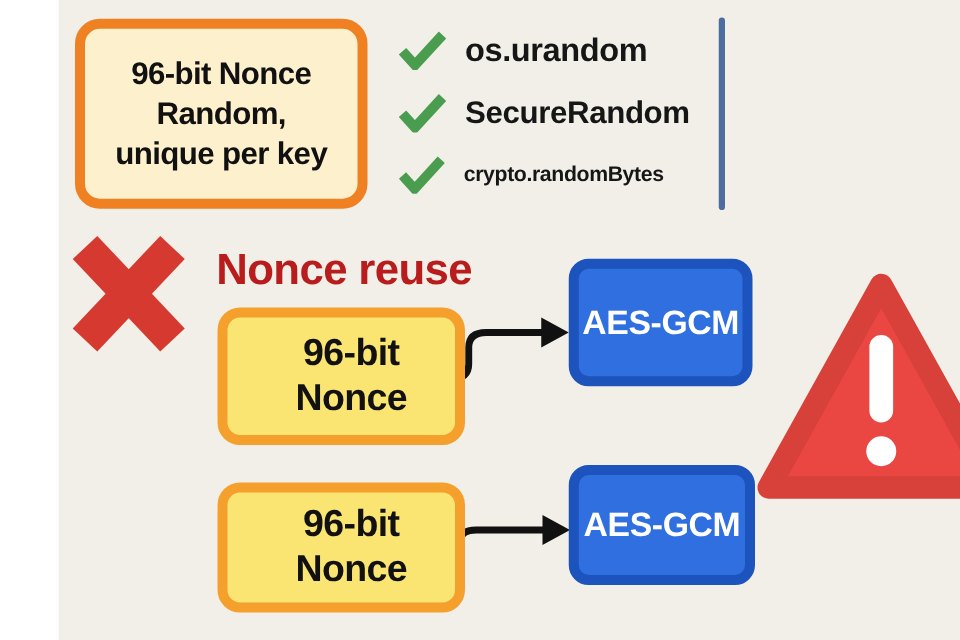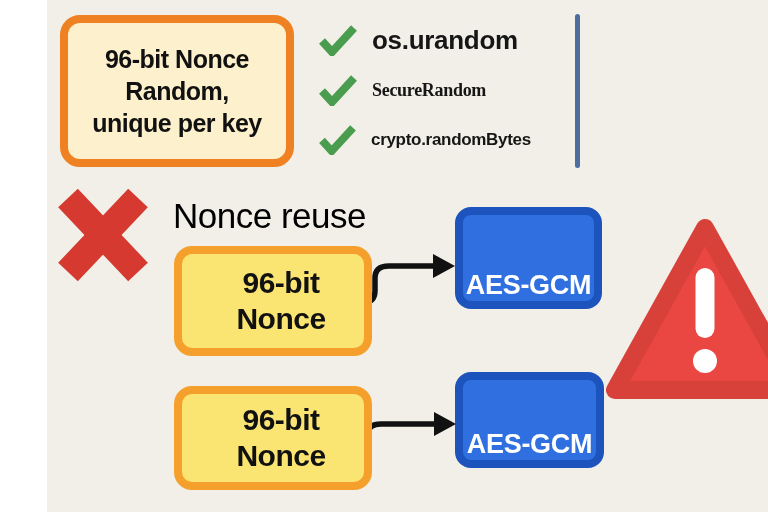--- a/index.html
+++ b/index.html
@@ -37,21 +37,21 @@
     position: absolute;
     left: 272px;
     display: flex; align-items: center; gap: 15px;
     z-index: 2;
   }
   .check-row.r1 { top: 24px; }
   .check-row.r2 { top: 74px; }
   .check-row.r3 { top: 124px; }
   .check-label { font-weight: 700; color: #161616; letter-spacing: -0.3px; }
   .r1 .check-label { font-size: 26px; }
-  .r2 .check-label { font-size: 18px; font-family: Liberation Serif, serif; }
+  .r2 .check-label { font-size: 25px; }
   .r3 .check-label { font-size: 17px; }
   .check-icon { display: block; }
 
   
   .divider {
     position: absolute;
     left: 528px; top: 14px;
     width: 5px; height: 154px;
     background: #4d6d9e;
     border-radius: 3px;
@@ -67,21 +67,21 @@
     line-height: 1.27; letter-spacing: -0.5px;
   }
 
   
   .x-icon { position: absolute; left: 8px; top: 186px; z-index: 2; }
 
   
   .reuse-heading {
     position: absolute;
     left: 126px; top: 196px;
-    font-size: 35px; font-weight: 400; color: #000000;
+    font-size: 35px; font-weight: 700; color: #b91c1c;
     letter-spacing: -0.5px;
     z-index: 2;
   }
 
   
   .nonce-box {
     position: absolute;
     left: 127px;
     width: 198px;
     background: #fae472;
@@ -97,21 +97,21 @@
   .nonce-box.b1 { top: 246px; height: 110px; }
   .nonce-box.b2 { top: 386px; height: 104px; }
 
   
   .aes-box {
     position: absolute;
     left: 408px;
     background: #2f6fe0;
     border: 8px solid #1d53bd;
     border-radius: 16px;
-    display: flex; align-items: flex-end; justify-content: center;
+    display: flex; align-items: center; justify-content: center;
     font-size: 27px; font-weight: 700; color: #ffffff;
     letter-spacing: -0.3px;
     z-index: 2;
   }
   .aes-box.b1 { top: 207px; width: 147px; height: 102px; }
   .aes-box.b2 { top: 372px; width: 149px; height: 96px; }
 
   
   .arrows { position: absolute; left: 0; top: 0; z-index: 1; pointer-events: none; }
 

